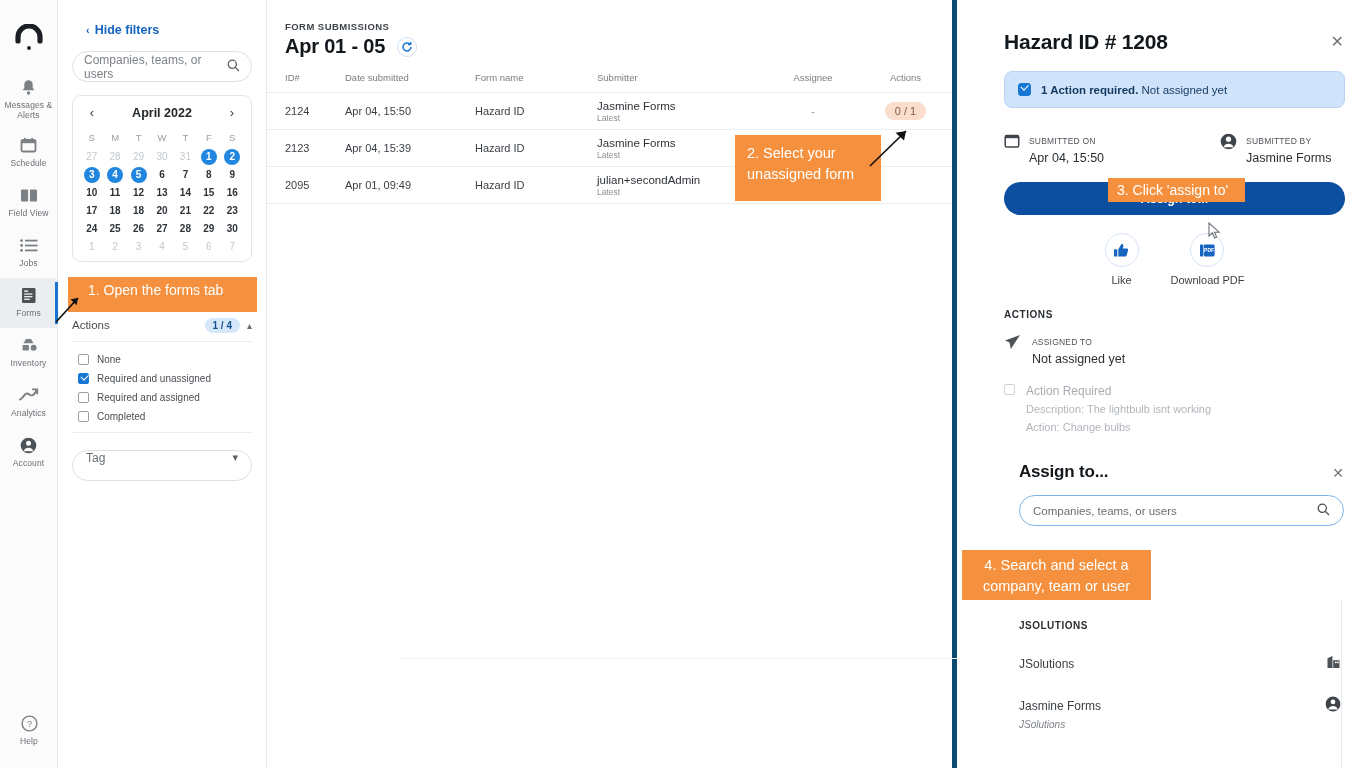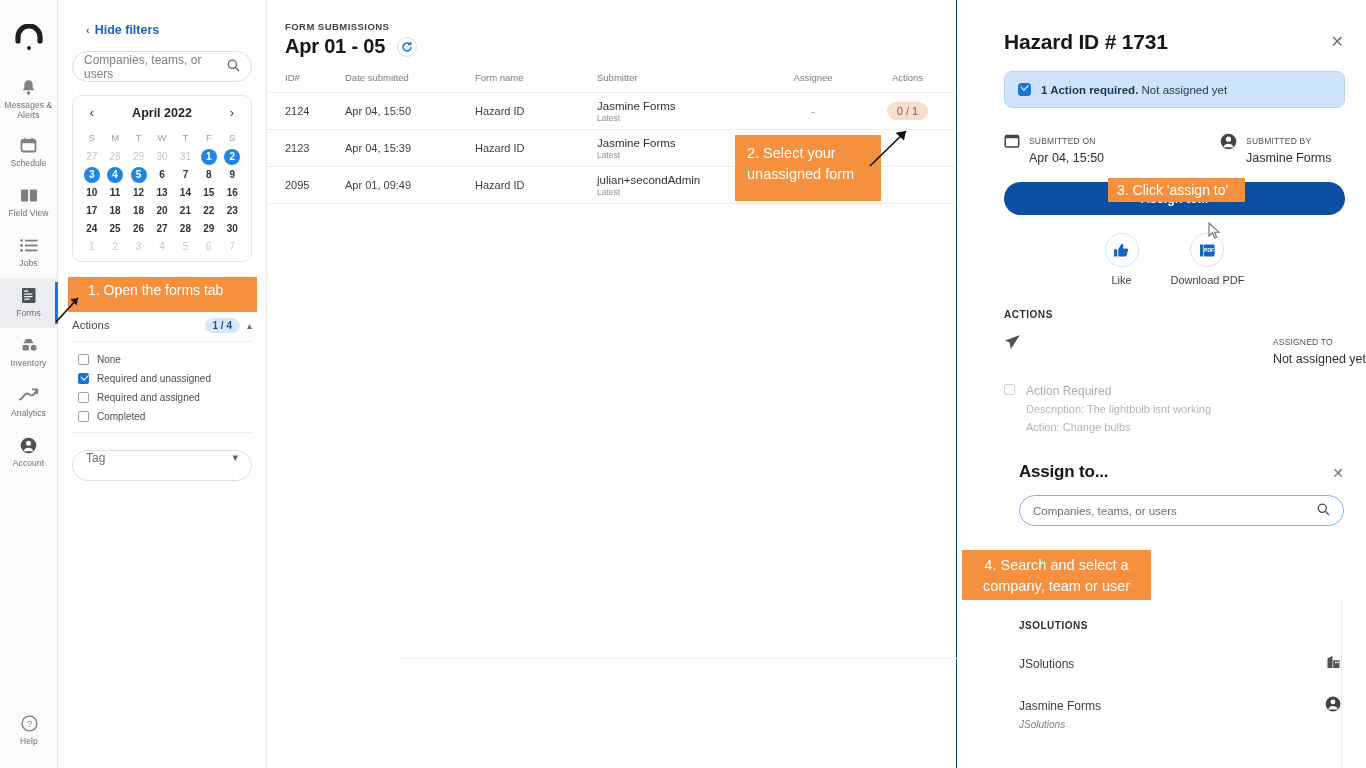--- a/index.html
+++ b/index.html
@@ -91,21 +91,21 @@
   .chk-row .clbl { font-size: 10px; color:#4a4f54; }
   #tag-pill {
     margin-top: 17px; height: 31px; border: 1px solid #dcdfe2; border-radius: 16px;
     display:flex; align-items:flex-start; padding: 0 13px; cursor: pointer;
   }
   #tag-pill .ph { flex:1; font-size: 12px; color:#6b7075; }
   #tag-pill .caret { font-size: 11px; color:#5c6166; }
 
   
   #main { position: absolute; left: 267px; top: 0; width: 690px; height: 768px;
-          border-right: 1px solid #0c4a6e; background:#fff; }
+          border-right: 5px solid #0c4a6e; background:#fff; }
   #tbl-eyebrow { margin: 21px 0 0 18px; font-size: 9.5px; font-weight: bold; letter-spacing: .45px; color:#3f444a; }
   #tbl-titlerow { display:flex; align-items:center; gap:12px; margin: 3px 0 0 18px; }
   #tbl-title { font-size: 20px; font-weight: bold; color:#12171c; letter-spacing: -.2px; }
   #refresh-btn {
     width: 20px; height: 20px; border-radius:50%; border:1px solid #cfe0f3;
     display:flex; align-items:center; justify-content:center; cursor:pointer;
   }
   table { width: 100%; border-collapse: collapse; margin-top: 14px; }
   thead th {
     font-size: 9.5px; font-weight: normal; color:#787d82; text-align:left;
@@ -152,21 +152,21 @@
 
   #icon-actions { display:flex; gap: 32px; justify-content:center; margin: 18px 0 0 26px; }
   .circ-act { display:flex; flex-direction:column; align-items:center; cursor:pointer; }
   .circ-act .circ {
     width: 34px; height: 34px; border-radius: 50%; border:1px solid #d5e3f4;
     display:flex; align-items:center; justify-content:center;
   }
   .circ-act .clbl2 { font-size: 11px; color:#3a3f44; margin-top: 7px; }
 
   #actions-sec-title { margin: 23px 0 0 47px; font-size: 10px; font-weight:bold; letter-spacing:.55px; color:#2b3035; }
-  #assigned-to { display:flex; gap:23px; margin: 11px 0 0 47px; justify-content: space-between; }
+  #assigned-to { display:flex; gap:11px; margin: 11px 0 0 47px; }
   #assigned-to .ai { margin-top: 3px; }
   #assigned-to .albl { font-size: 8.5px; color:#4d5257; letter-spacing:.2px; }
   #assigned-to .aval { font-size: 12.5px; color:#2b3035; margin-top: 1px; }
   #action-req { display:flex; gap:11px; margin: 14px 0 0 47px; }
   #action-req .cbox { border-color:#ced3d7; margin-top: 3px; }
   #action-req .ar-t { font-size: 12px; color:#a8adb2; }
   #action-req .ar-d { font-size: 11px; color:#b1b6bb; margin-top: 2px; }
 
   
   #assign-modal { position:absolute; left: 1005px; top: 462px; width: 361px; }
@@ -490,21 +490,21 @@
             <td class="ctr"></td>
             <td class="ctr"></td>
           </tr>
         </tbody>
     </table>
     <div id="main-divider"></div>
   </div>
 
   <div id="detail">
     <div id="detail-head">
-      <span id="detail-title">Hazard ID # 1731</span>
+      <span id="detail-title">Hazard ID # 1208</span>
       <span class="x-btn">✕</span>
     </div>
 
     <div id="alert-banner">
       <span class="cbox on"></span>
       <span class="txt"><b>1 Action required.</b><span> Not assigned yet</span></span>
     </div>
 
     <div id="meta-row">
       <div class="meta">

